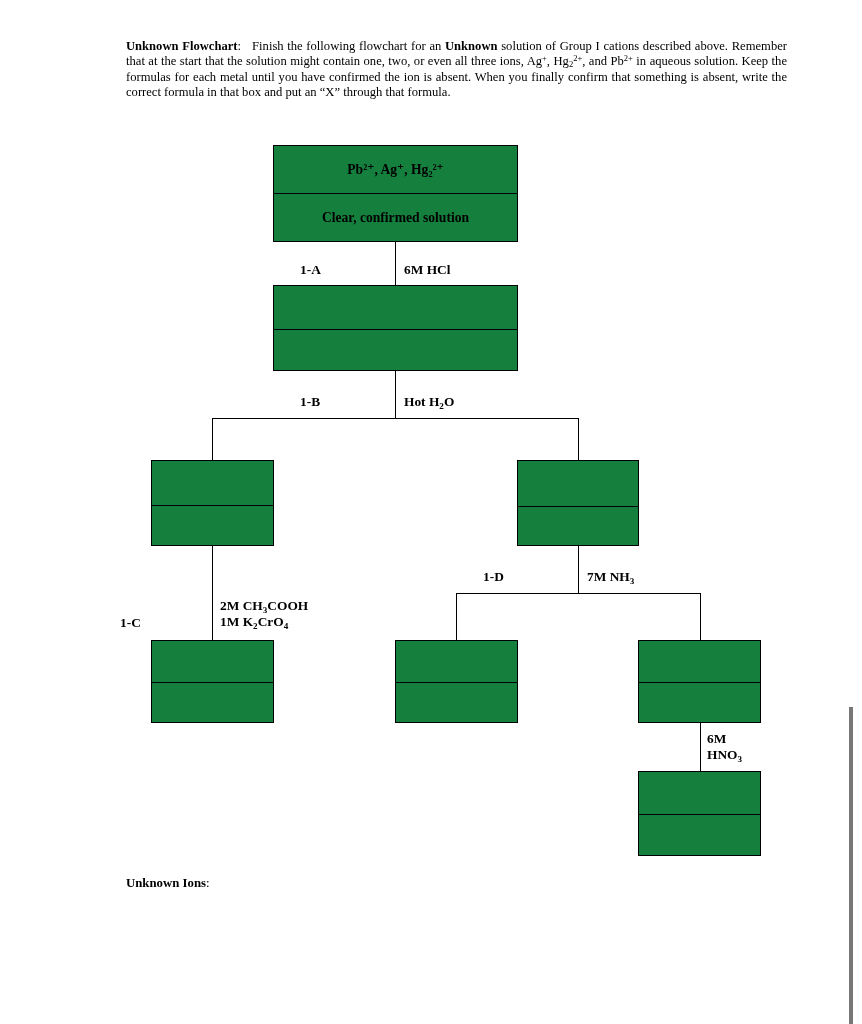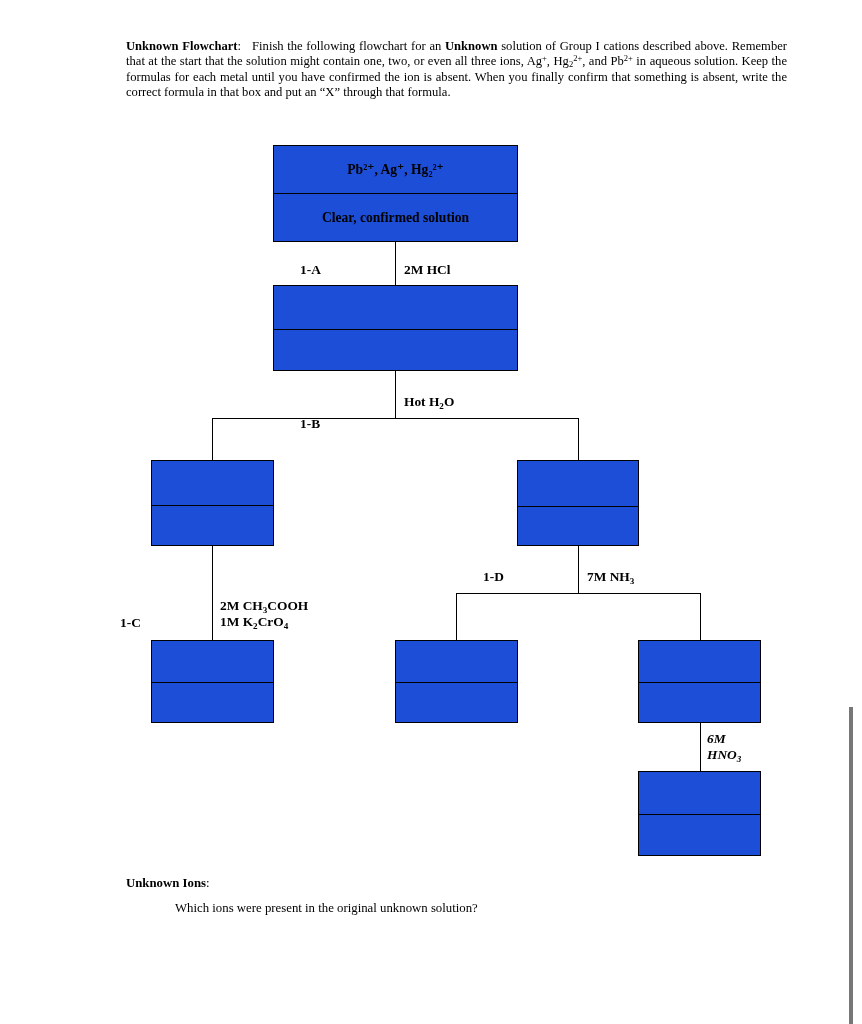--- a/index.html
+++ b/index.html
@@ -36,21 +36,21 @@
   }
   .intro b { font-weight: bold; }
   sub { font-size: 0.68em; vertical-align: -0.28em; line-height: 0; }
   sup { font-size: 0.68em; vertical-align: 0.42em; line-height: 0; }
 
   
   .fbox {
     position: absolute;
     border: 1.7px solid #000;
     box-sizing: border-box;
-    background: #1d4ed8;
+    background: #15803d;
     padding-left: 47px;
   }
   .fbox .cellA, .fbox .cellB {
     position: absolute;
     left: 0;
     width: 100%;
     box-sizing: border-box;
     display: flex;
     align-items: center;
     justify-content: center;
@@ -133,34 +133,34 @@
     <div class="cellB" style="height:47px;">
       <span>Clear, confirmed solution</span>
     </div>
   </div>
 
   <div class="vline" style="left:395px; top:242px; height:43px;"></div>
   <div class="lbl left" style="left:300px; top:262px; width:80px;">
     <span>1-A</span>
   </div>
   <div class="lbl right" style="left:404px; top:262px;">
-    <span>2M HCl</span>
+    <span>6M HCl</span>
   </div>
 
   <div class="fbox" style="left:273px; top:285px; width:245px; height:86px;">
     <div class="cellA" style="height:44px;">
       <span></span>
     </div>
     <div class="cellB" style="height:42px;">
       <span></span>
     </div>
   </div>
 
   <div class="vline" style="left:395px; top:371px; height:47px;"></div>
-  <div class="lbl left" style="left:300px; top:416px; width:80px;font-family:Liberation Serif, serif;">
+  <div class="lbl left" style="left:300px; top:394px; width:80px;font-family:Liberation Serif, serif;">
     <span>1-B</span>
   </div>
   <div class="lbl right" style="left:404px; top:394px;">
     <span>Hot H</span><sub>2</sub><span>O</span>
   </div>
 
   <div class="hline" style="left:212px; top:418px; width:367px;"></div>
   <div class="vline" style="left:212px; top:418px; height:42px;"></div>
   <div class="vline" style="left:578px; top:418px; height:42px;"></div>
 
@@ -224,37 +224,34 @@
   <div class="fbox" style="left:638px; top:640px; width:123px; height:83px;">
     <div class="cellA" style="height:42px;">
       <span></span>
     </div>
     <div class="cellB" style="height:41px;">
       <span></span>
     </div>
   </div>
 
   <div class="vline" style="left:700px; top:723px; height:48px;"></div>
-  <div class="lbl right" style="left:707px; top:731px;font-style:italic;">
+  <div class="lbl right" style="left:707px; top:731px;">
     <span>6M</span><br>
     <span><span>HNO</span><sub>3</sub></span>
   </div>
 
   <div class="fbox" style="left:638px; top:771px; width:123px; height:85px;">
     <div class="cellA" style="height:43px;">
       <span></span>
     </div>
     <div class="cellB" style="height:42px;">
       <span></span>
     </div>
   </div>
 
   <div class="ions-head"><span>Unknown Ions</span><span class="colon">:</span></div>
 
-  <div class="q q1">
-    <span>Which ions were present in the original unknown solution?</span>
-  </div>
 
   <div class="scrollbar-track">
   </div>
   <div class="scrollbar-thumb"></div>
 
 </div>
 
 </body></html>

